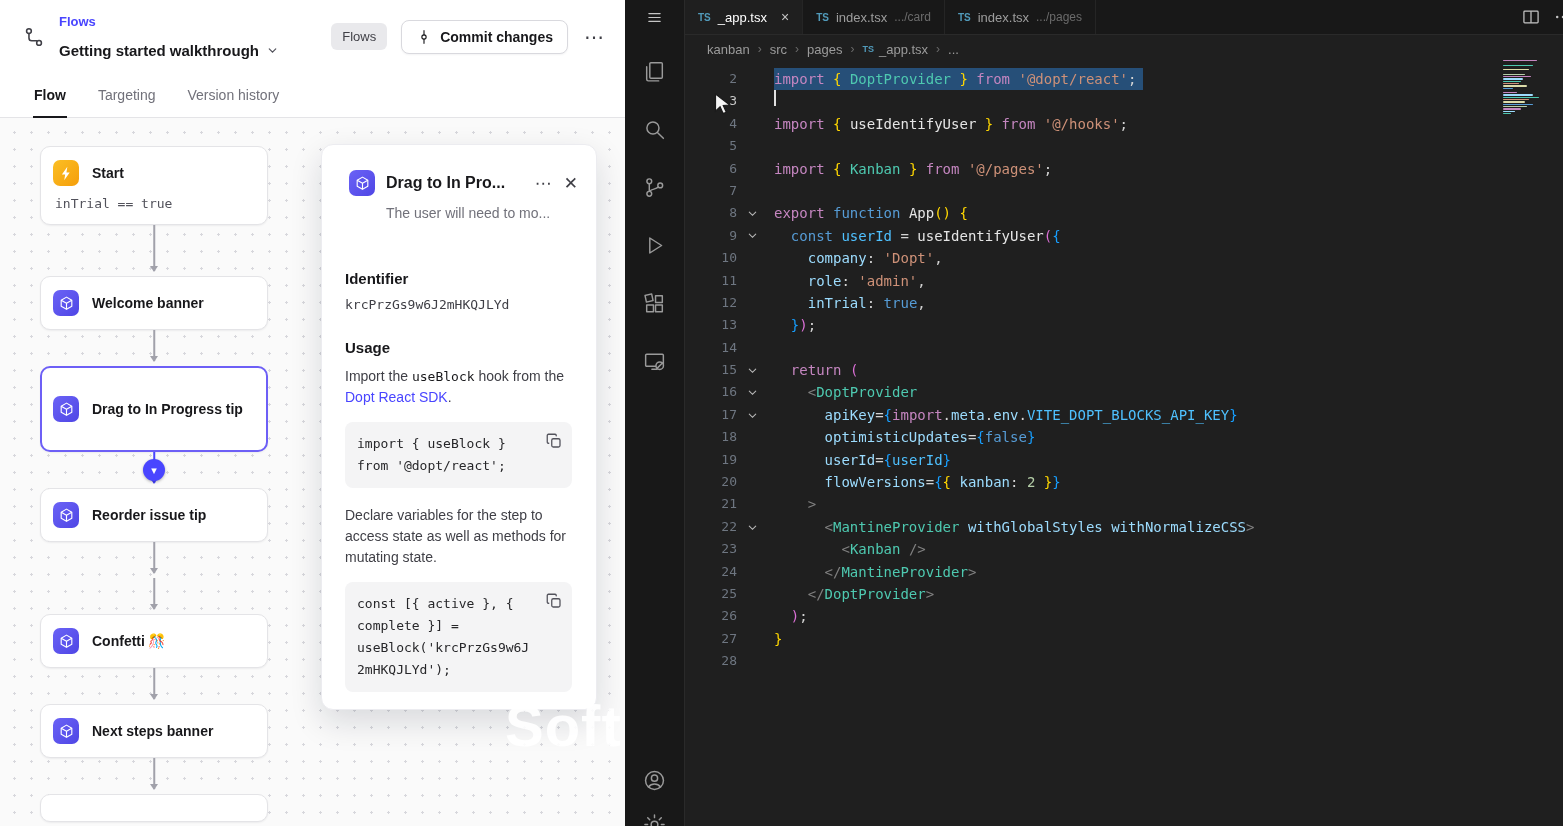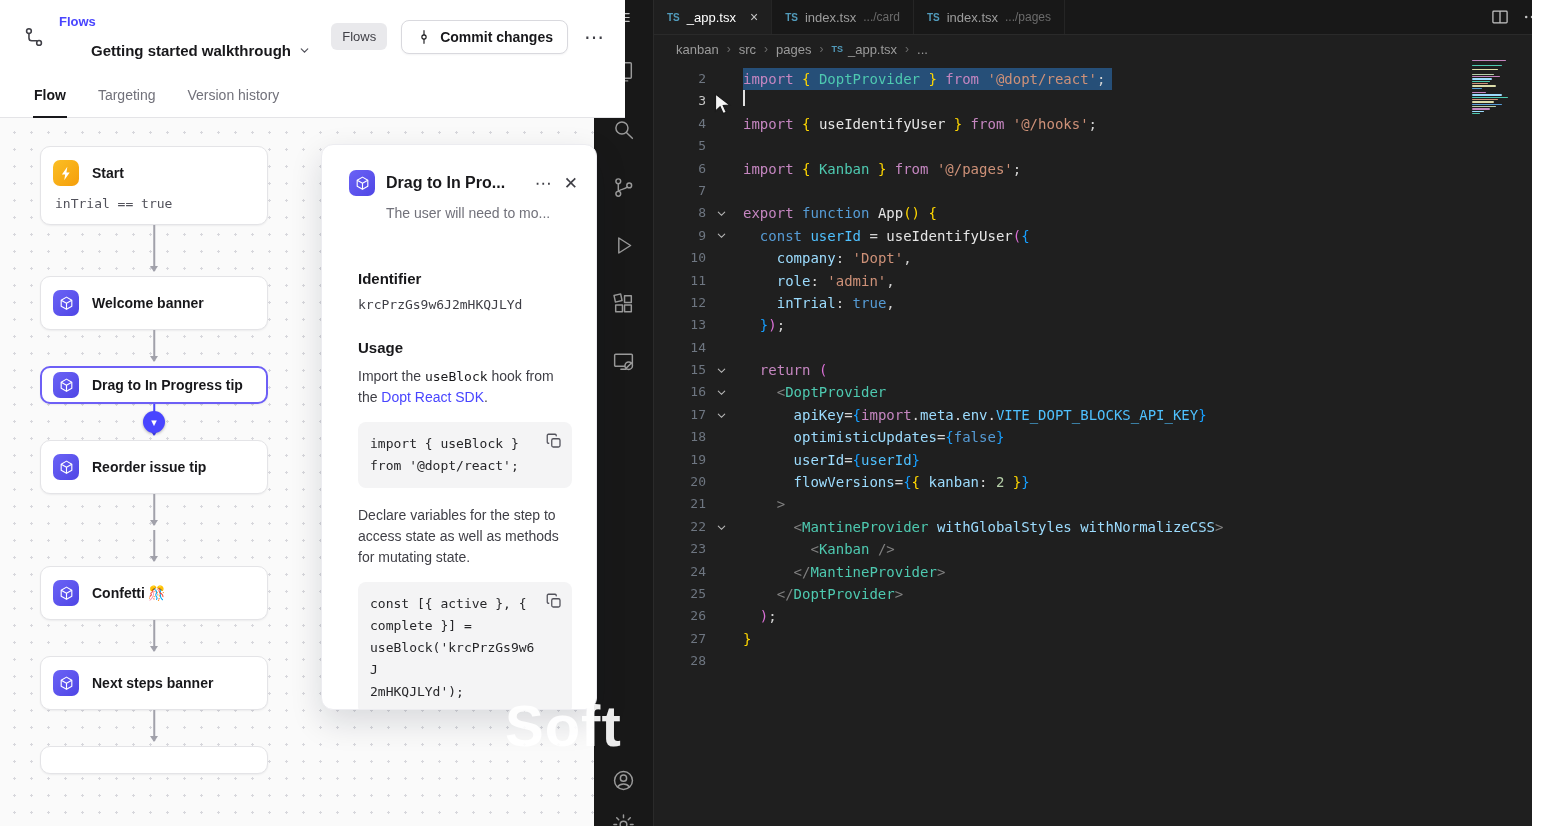--- a/index.html
+++ b/index.html
@@ -8,39 +8,39 @@
   #stage { position:relative; width:1563px; height:826px; overflow:hidden; background:#fff; }
 
   
   .left-pane { position:absolute; left:0; top:0; width:625px; height:826px; background:#fafafa; overflow:hidden; }
   .lheader { position:absolute; top:0; left:0; right:0; height:118px; background:#fff; border-bottom:1px solid #e4e4e7; z-index:5; }
   .lheader-top { display:flex; align-items:center; padding:14px 20px 0 22px; }
   .nav-left { display:flex; align-items:center; gap:13px; }
   .flows-icon-box { width:24px; height:24px; display:flex; align-items:center; justify-content:center; color:#3f3f46; }
   .nav-text { display:flex; flex-direction:column; gap:13px; }
   .flows-label { color:#4945ff; font-size:13px; font-weight:600; }
-  .flow-title-row { display:flex; align-items:center; gap:7px;margin-left:32px; }
+  .flow-title-row { display:flex; align-items:center; gap:7px; }
   .flow-title { font-size:15px; font-weight:700; color:#18181b; }
   .chev-down { color:#52525b; display:flex; }
   .lheader-spacer { flex:1; }
   .draft-badge { background:#e9e9ec; color:#3f3f46; font-size:13px; font-weight:500; border-radius:6px; padding:6px 11px; margin-right:14px; }
   .commit-btn { display:flex; align-items:center; gap:8px; background:#fff; border:1px solid #d9d9de; border-radius:8px; padding:8px 14px; font-size:14px; font-weight:600; color:#18181b; cursor:pointer; box-shadow:0 1px 2px rgba(16,24,40,.05); }
   .flow-more { border:none; background:transparent; font-size:20px; color:#3f3f46; margin-left:16px; cursor:pointer; letter-spacing:1px; }
   .ltabs { position:absolute; bottom:-1px; left:33px; display:flex; gap:30px; }
   .ftab { font-size:14px; color:#71717a; padding:0 1px 13px 1px; cursor:pointer; border-bottom:2px solid transparent; }
   .ftab.active { color:#18181b; font-weight:600; border-bottom-color:#18181b; }
 
   .lcanvas { position:absolute; top:118px; left:0; right:0; bottom:0; overflow:hidden;
     background-color:#fafafa;
     background-image:radial-gradient(#d7d7dc 1.1px, transparent 1.1px);
     background-size:17px 17px; background-position:6px 6px; }
   .node-col { position:absolute; left:40px; top:28px; width:228px; display:flex; flex-direction:column; }
 
   .fnode { background:#fff; border:1px solid #e4e4e7; border-radius:10px; padding:13px 12px; box-shadow:0 1px 2px rgba(16,24,40,.06); cursor:pointer; }
-  .fnode.selected { border:2px solid #6d5ff6; padding:4px 11px; }
+  .fnode.selected { border:2px solid #6d5ff6; padding:28px 11px; }
   .fnode-row { display:flex; align-items:center; gap:13px; }
   .fnode-icon { width:26px; height:26px; border-radius:7px; display:flex; align-items:center; justify-content:center; flex:none; }
   .fnode-icon.block { background:linear-gradient(135deg,#6b63f6,#4f46e5); }
   .fnode-icon.start { background:linear-gradient(135deg,#fbbf24,#f59e0b); }
   .fnode-icon svg { width:17px; height:17px; }
   .fnode-label { font-size:14px; font-weight:600; color:#18181b; }
   .fnode-cond { font-family:"DejaVu Sans Mono", monospace; font-size:13px; color:#52525b; margin-top:10px; padding-left:2px; }
 
   .fconnector { position:relative; height:36px; width:100%; }
   .fconnector.tall { height:51px; }
@@ -51,35 +51,35 @@
   .fbadge { position:absolute; left:50%; top:50%; transform:translate(-50%,-50%); width:22px; height:22px; border-radius:50%; background:#4945ff; color:#fff; display:flex; align-items:center; justify-content:center; font-size:11px; box-shadow:0 1px 3px rgba(0,0,0,.3); cursor:pointer; }
 
   
   .dpanel { position:absolute; left:321px; top:144px; width:276px; height:566px; background:#fff; border:1px solid #ececf0; border-radius:12px; box-shadow:0 12px 32px rgba(16,24,40,.14); z-index:6; overflow:hidden; }
   .dph-row { display:flex; align-items:center; padding:25px 18px 0 27px; }
   .dph-icon { width:26px; height:26px; border-radius:7px; background:linear-gradient(135deg,#6b63f6,#4f46e5); display:flex; align-items:center; justify-content:center; flex:none; }
   .dph-icon svg { width:17px; height:17px; }
   .dph-title { font-size:16px; font-weight:700; color:#18181b; margin-left:11px; flex:1; white-space:nowrap; overflow:hidden; }
   .dph-more,.dph-close { background:none; border:none; color:#3f3f46; font-size:17px; margin-left:12px; cursor:pointer; line-height:1; }
   .dph-sub { margin:9px 20px 0 64px; color:#71717a; font-size:14px; white-space:nowrap; overflow:hidden; }
-  .dpanel-body { padding:49px 24px 0 36px; }
+  .dpanel-body { padding:49px 24px 0 23px; }
   .dlabel { font-size:15px; font-weight:700; color:#18181b; }
   .dmono-id { font-family:"DejaVu Sans Mono", monospace; font-size:13px; color:#3f3f46; margin-top:10px; }
   .dsec2 { margin-top:27px; }
   .dpara { font-size:14px; color:#3f3f46; line-height:21px; margin-top:10px; }
   .inline-code { font-family:"DejaVu Sans Mono", monospace; font-size:13px; color:#18181b; }
   .dlink { color:#4945ff; cursor:pointer; }
   .dcode { position:relative; background:#f4f4f5; border-radius:8px; padding:11px 30px 11px 12px; margin-top:14px; font-family:"DejaVu Sans Mono", monospace; font-size:13px; line-height:22px; color:#27272a; white-space:pre-wrap; overflow-wrap:anywhere; }
   .dcopy { position:absolute; top:10px; right:9px; width:18px; height:18px; color:#52525b; cursor:pointer; background:none; border:none; padding:0; }
   .dpara2 { margin-top:17px; }
 
   .watermark { position:absolute; left:505px; top:692px; font-size:58px; font-weight:700; color:rgba(255,255,255,.92); z-index:7; letter-spacing:1px; pointer-events:none; }
 
   
-  .right-pane { position:absolute; left:594px; top:0; width:938px; height:826px; background:#1f1f1f; overflow:hidden; }
+  .right-pane { position:absolute; left:625px; top:0; width:938px; height:826px; background:#1f1f1f; overflow:hidden; }
   .abar { position:absolute; left:0; top:0; width:60px; height:826px; background:#181818; border-right:1px solid #2a2a2a; display:flex; flex-direction:column; align-items:center; }
   .hamburger { height:35px; width:100%; display:flex; align-items:center; justify-content:center; color:#c5c5c5; cursor:pointer; }
   .ab-icon { width:44px; height:44px; margin-top:14px; display:flex; align-items:center; justify-content:center; color:#9a9a9a; cursor:pointer; }
   .ab-icon svg { width:25px; height:25px; }
   .ab-bottom { margin-top:auto; display:flex; flex-direction:column; align-items:center; }
   .ab-bottom .ab-icon { margin-top:0; }
   .ab-bottom .ab-icon.gear { margin-bottom:-20px; }
 
   .editor { position:absolute; left:60px; top:0; right:0; bottom:0; }
   .tabbar { height:35px; background:#181818; display:flex; align-items:stretch; border-bottom:1px solid #2a2a2a; overflow:hidden; }

